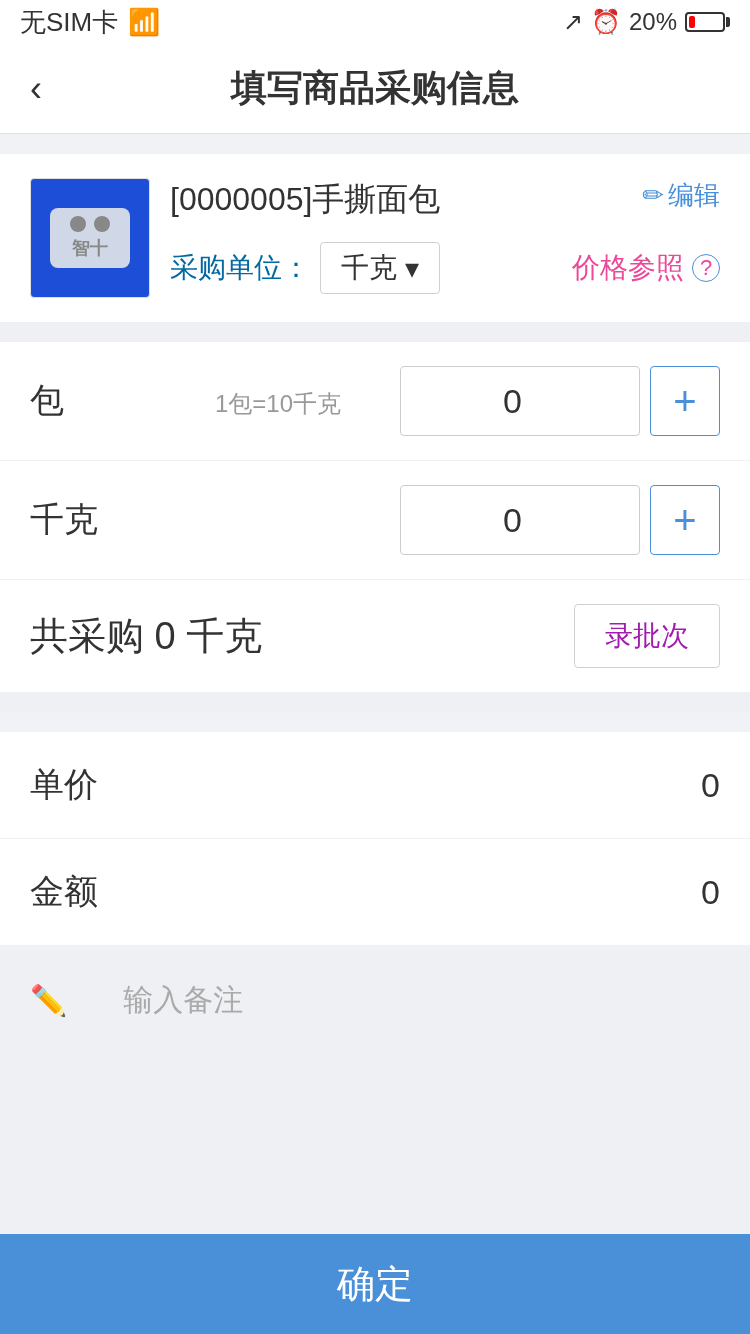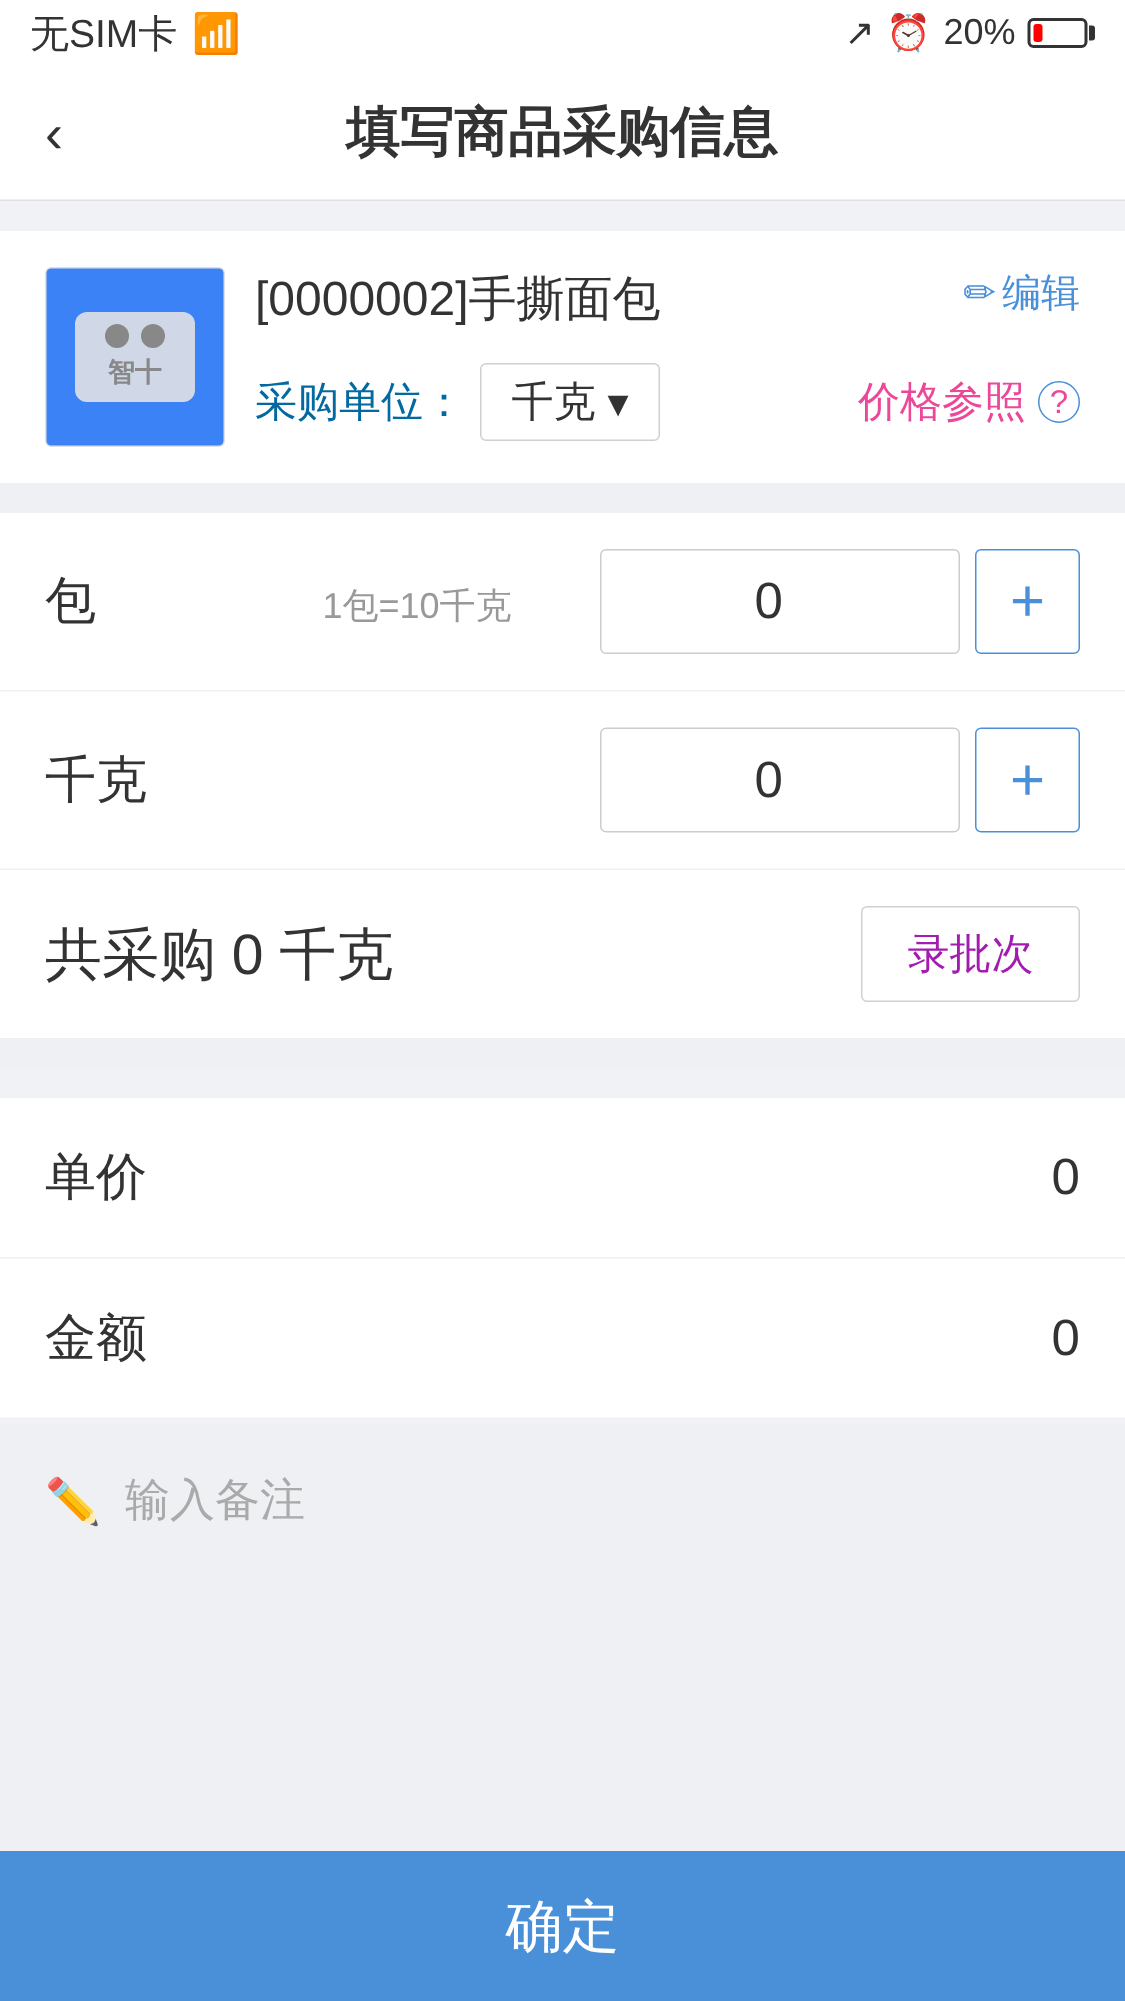--- a/index.html
+++ b/index.html
@@ -72,21 +72,21 @@
       background: #fff;
       padding: 24px 30px;
       display: flex;
       align-items: flex-start;
       gap: 20px;
       margin-top: 20px;
     }
     .product-image {
       width: 120px;
       height: 120px;
-      background: #3b82f6;
+      background: #1d4ed8;
       border: 1px solid #e0e0e0;
       display: flex;
       align-items: center;
       justify-content: center;
       border-radius: 4px;
       flex-shrink: 0;
     }
     .product-image-logo {
       width: 80px;
       height: 60px;
@@ -263,20 +263,21 @@
       gap: 16px;
       margin-top: 4px;
     }
     .remark-icon {
       color: #999;
       font-size: 30px;
     }
     .remark-text {
       font-size: 30px;
       color: #aaa;
+      margin-left: 40px;
     }
 
     
     .bottom-fill {
       flex: 1;
       background: #eef0f3;
       min-height: 400px;
     }
 
     
@@ -338,21 +339,21 @@
         <div class="owl-eyes">
           <div class="owl-eye"></div>
           <div class="owl-eye"></div>
         </div>
         <div class="owl-text">智十</div>
       </div>
     </div>
     <div class="product-info">
       <div class="product-header">
         <span class="product-name">
-          <span>[0000002]</span><span>手撕面包</span>
+          <span>[0000005]</span><span>手撕面包</span>
         </span>
         <span class="edit-link">
           <span>✏</span>
           <span>编辑</span>
         </span>
       </div>
       <div class="product-unit-row">
         <div style="display:flex;align-items:center;gap:10px">
           <span class="unit-label">采购单位：</span>
           <div class="unit-select">

